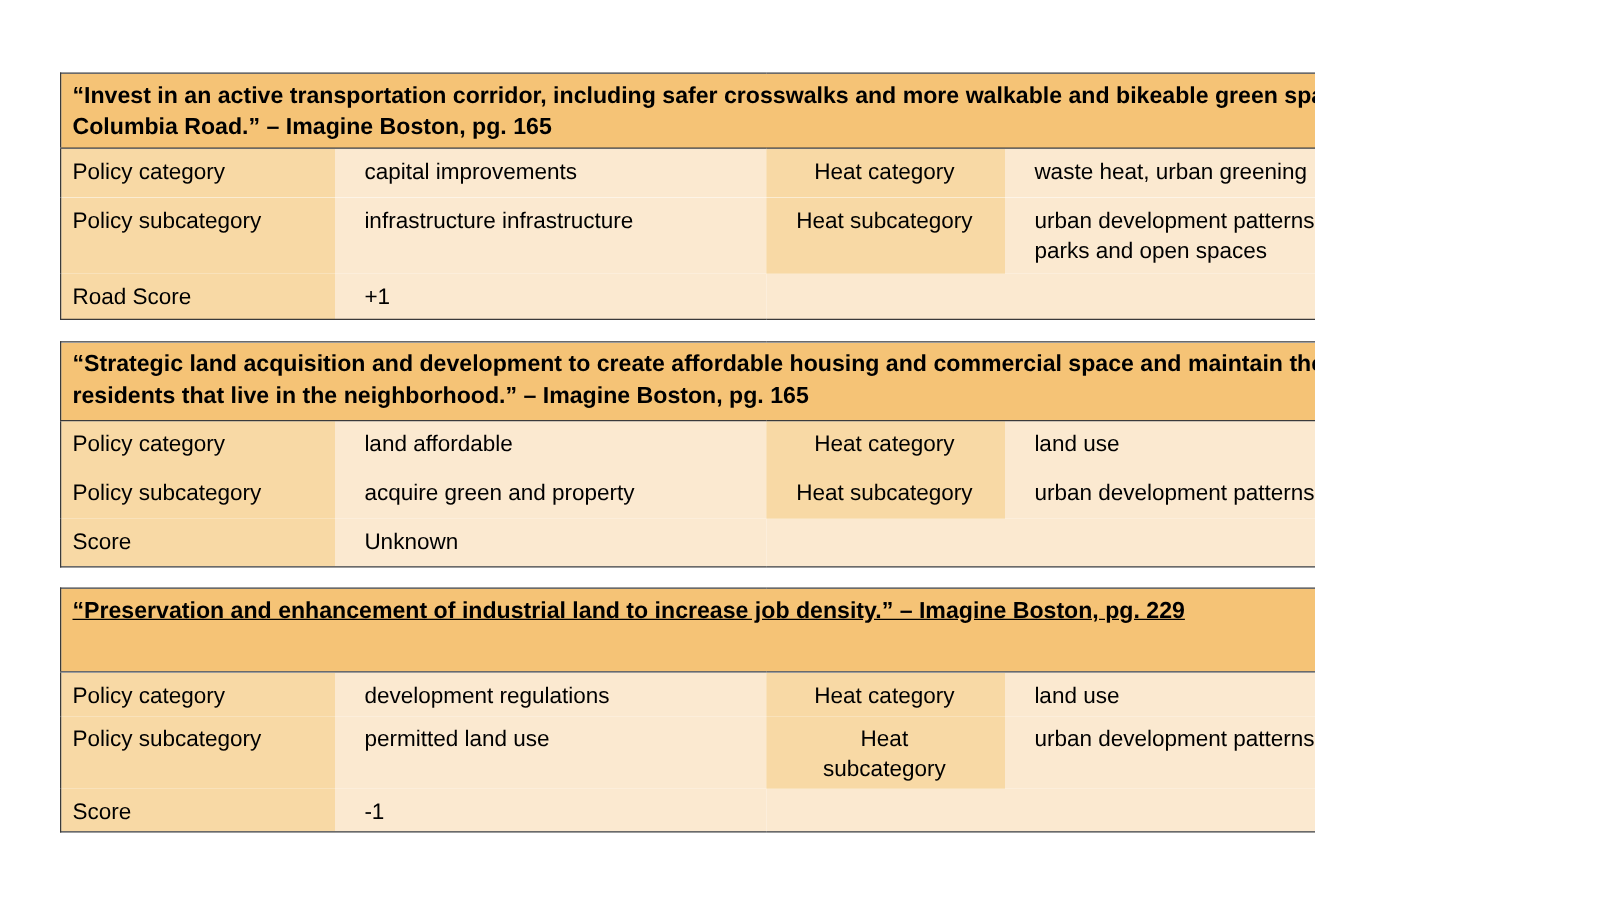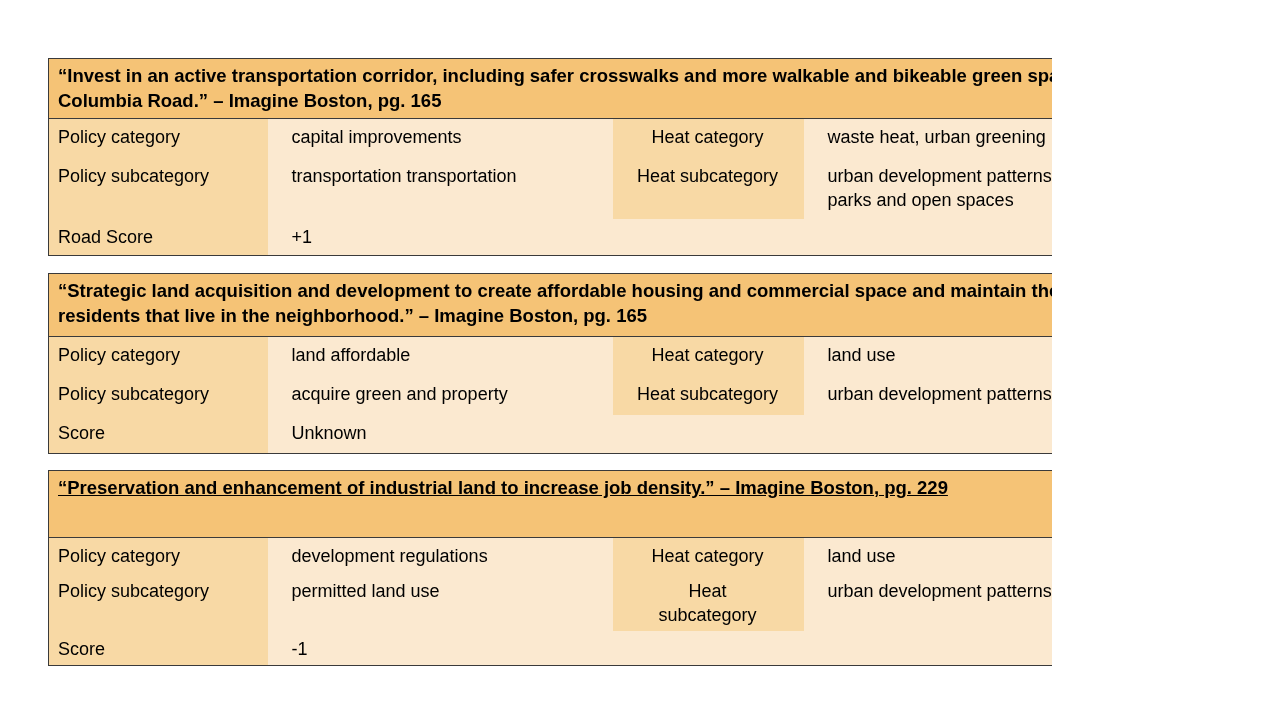--- a/index.html
+++ b/index.html
@@ -84,21 +84,21 @@
       <td class="hdr" colspan="4">“Invest in an active transportation corridor, including safer crosswalks and more walkable and bikeable green space along Columbia Road.” – Imagine Boston, pg. 165</td>
     </tr>
     <tr class="r1">
       <td class="lbl c1">Policy category</td>
       <td class="val c2">capital improvements</td>
       <td class="lbl c3">Heat category</td>
       <td class="val c4">waste heat, urban greening</td>
     </tr>
     <tr class="r2">
       <td class="lbl c1">Policy subcategory</td>
-      <td class="val c2">transportation transportation</td>
+      <td class="val c2">infrastructure infrastructure</td>
       <td class="lbl c3">Heat subcategory</td>
       <td class="val c4">urban development patterns, vegetated parks and open spaces</td>
     </tr>
     <tr class="r3">
       <td class="lbl c1">Road Score</td>
       <td class="val c2">+1</td>
       <td class="val c3"></td>
       <td class="val c4"></td>
     </tr>
   </tbody>

